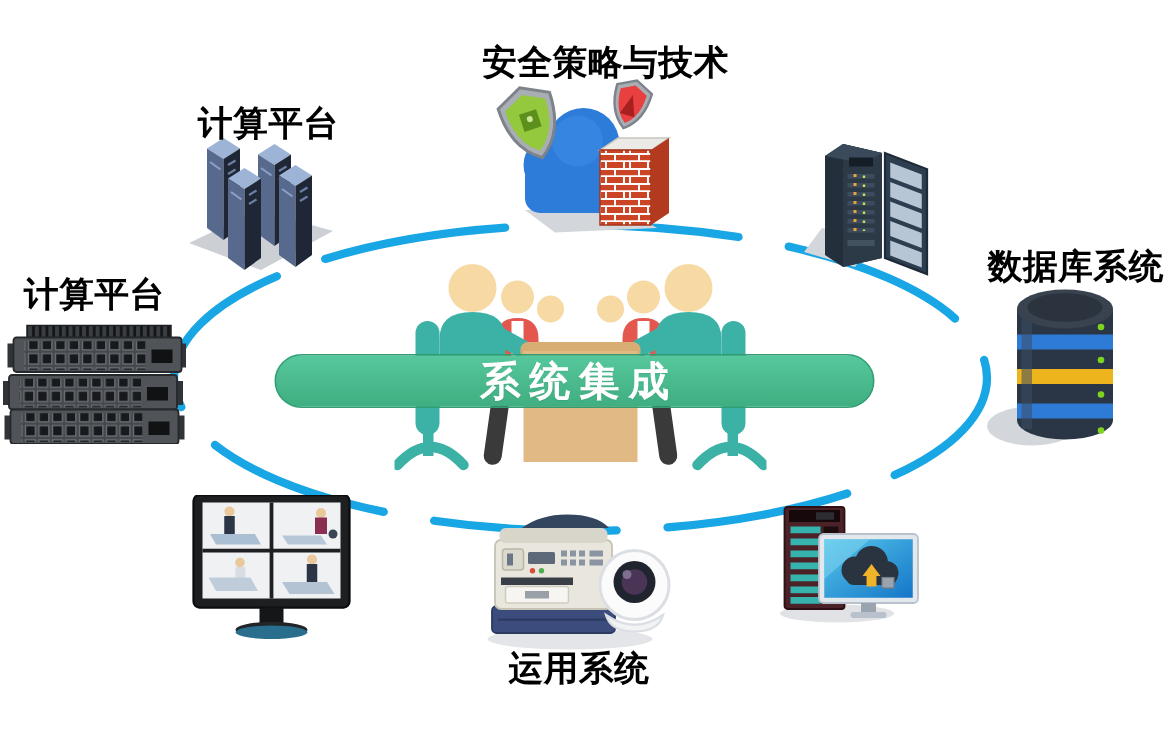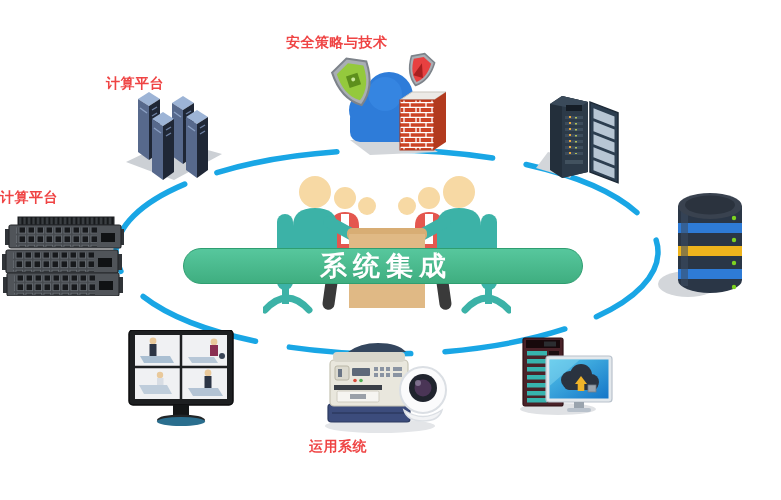--- a/index.html
+++ b/index.html
@@ -1,21 +1,21 @@
 <!DOCTYPE html>
 <html><head>
 <meta charset="utf-8">
 <style>
   html,body{margin:0;padding:0;background:#fff;}
   #stage{position:relative;width:781px;height:500px;background:#ffffff;overflow:hidden;
          font-family:"DejaVu Sans","Liberation Sans",sans-serif;}
   .abs{position:absolute;}
-  .node-label{position:absolute;color:#ef4444;font-weight:bold;font-size:14px;
-              text-align:left;line-height:25px;letter-spacing:0.5px;white-space:nowrap;}
-  #center-pill{position:absolute;left:183px;top:248px;width:400px;height:36px;
+  .node-label{position:absolute;color:#000000;font-weight:bold;font-size:23px;
+              text-align:right;line-height:25px;letter-spacing:0.5px;white-space:nowrap;}
+  #center-pill{position:absolute;left:183px;top:236px;width:400px;height:36px;
                border-radius:19px;border:1.5px solid #2f9e71;box-sizing:border-box;
                background:linear-gradient(#57c79d,#3fae80);
                display:flex;align-items:center;justify-content:center;}
   #center-pill span{color:#ffffff;font-weight:bold;font-size:27px;letter-spacing:6px;
                     text-shadow:0 1px 1px rgba(0,0,0,0.08);padding-left:6px;}
   svg{display:block;}
 </style>
 </head>
 <body>
 
@@ -298,15 +298,16 @@
     <rect x="49" y="72" width="24" height="4" rx="2" fill="#b9c2cc"></rect>
   </svg>
 
   <div id="center-pill">
     <span>系统集成</span>
   </div>
 
   <div class="node-label" style="left:106px;top:71px;width:120px">计算平台</div>
   <div class="node-label" style="left:286px;top:30px;width:200px">安全策略与技术</div>
   <div class="node-label" style="left:0px;top:185px;width:110px">计算平台</div>
+  <div class="node-label" style="left:652px;top:166px;width:124px">数据库系统</div>
   <div class="node-label" style="left:309px;top:434px;width:124px">运用系统</div>
 
 </div>
 
 </body></html>

